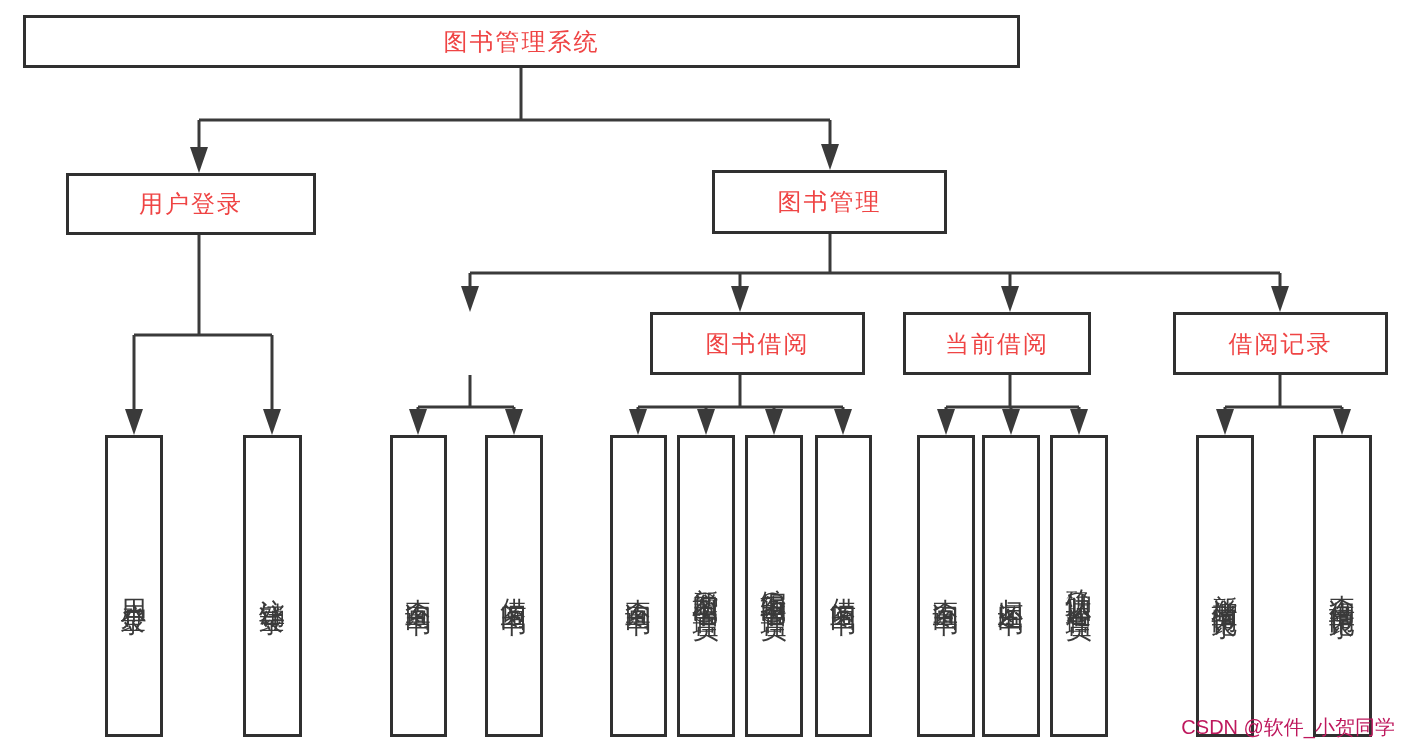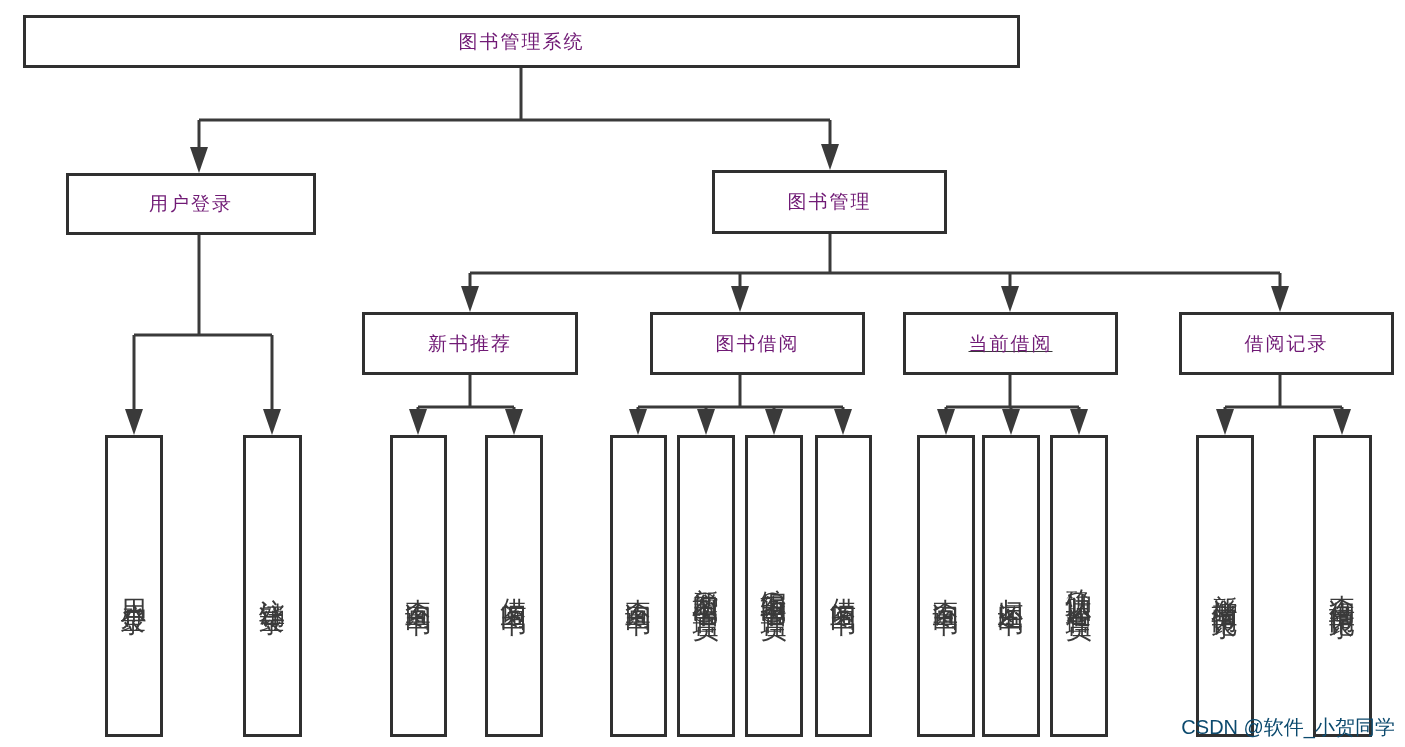--- a/index.html
+++ b/index.html
@@ -24,33 +24,33 @@
     background: #ffffff;
     border: 3px solid #303030;
     box-sizing: border-box;
     display: flex;
     align-items: center;
     justify-content: center;
     color: #3a3a3a;
     z-index: 2;
   }
   .hlabel {
-    font-size: 19px;
+    font-size: 24px;
     letter-spacing: 2px;
     white-space: nowrap;
-    color: #701a75;
+    color: #ef4444;
   }
   .root   { left: 23px;  top: 15px;  width: 997px; height: 53px; }
   .b-login{ left: 66px;  top: 173px; width: 250px; height: 62px; }
   .b-mgmt { left: 712px; top: 170px; width: 235px; height: 64px; }
   .l3     { top: 312px; height: 63px; }
   .l3-0 { left: 362px;  width: 216px; }
   .l3-1 { left: 633px;  width: 215px; margin-left: 17px; }
-  .l3-2 { left: 903px;  width: 215px; text-decoration: underline; }
-  .l3-3 { left: 1173px; width: 215px; margin-left: 6px; }
+  .l3-2 { left: 903px;  width: 188px; }
+  .l3-3 { left: 1173px; width: 215px; }
   .leaf { top: 435px; height: 302px; }
   .leaf-0  { left: 105px;  width: 58px; }
   .leaf-1  { left: 243px;  width: 59px; }
   .leaf-2  { left: 390px;  width: 57px; }
   .leaf-3  { left: 485px;  width: 58px; }
   .leaf-4  { left: 610px;  width: 57px; }
   .leaf-5  { left: 677px;  width: 58px; }
   .leaf-6  { left: 745px;  width: 58px; }
   .leaf-7  { left: 815px;  width: 57px; }
   .leaf-8  { left: 917px;  width: 58px; }
@@ -66,21 +66,21 @@
     letter-spacing: 4px;
     color: #3a3a3a;
     white-space: nowrap;
   }
   .watermark {
     position: absolute;
     left: 1150px; top: 714px;
     width: 245px;
     text-align: right;
     font-size: 20px;
-    color: #0c4a6e;
+    color: #be185d;
     white-space: nowrap;
     z-index: 3;
   }
 </style>
 </head>
 <body>
 
 <div class="canvas">
 
   <svg class="connectors" viewBox="0 0 1405 747" xmlns="http://www.w3.org/2000/svg" stroke="#3a3a3a" stroke-width="3" fill="#3a3a3a">
@@ -163,23 +163,20 @@
     <span class="hlabel">图书管理系统</span>
   </div>
 
   <div class="box b-login">
     <span class="hlabel">用户登录</span>
   </div>
   <div class="box b-mgmt">
     <span class="hlabel">图书管理</span>
   </div>
 
-  <div class="box l3 l3-0">
-    <span class="hlabel">新书推荐</span>
-  </div>
   <div class="box l3 l3-1">
     <span class="hlabel">图书借阅</span>
   </div>
   <div class="box l3 l3-2">
     <span class="hlabel">当前借阅</span>
   </div>
   <div class="box l3 l3-3">
     <span class="hlabel">借阅记录</span>
   </div>
 

